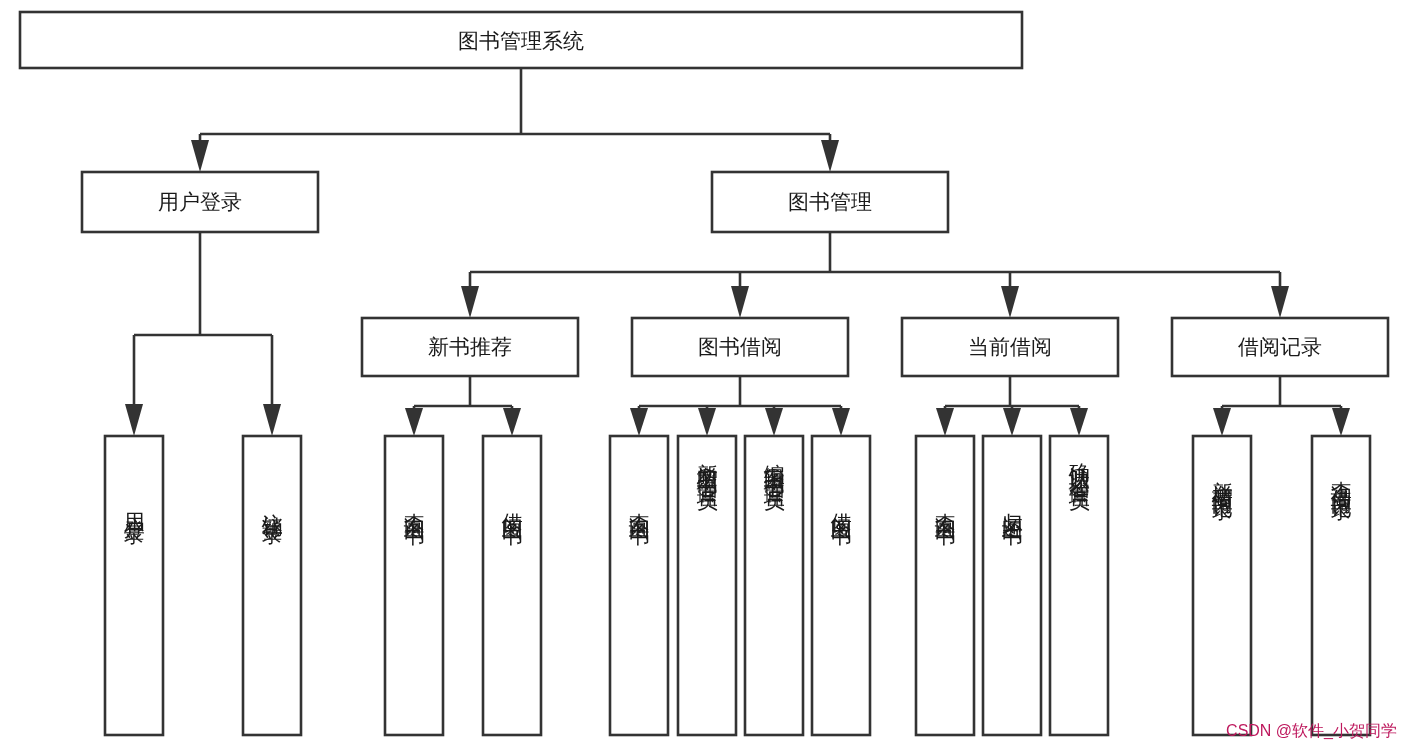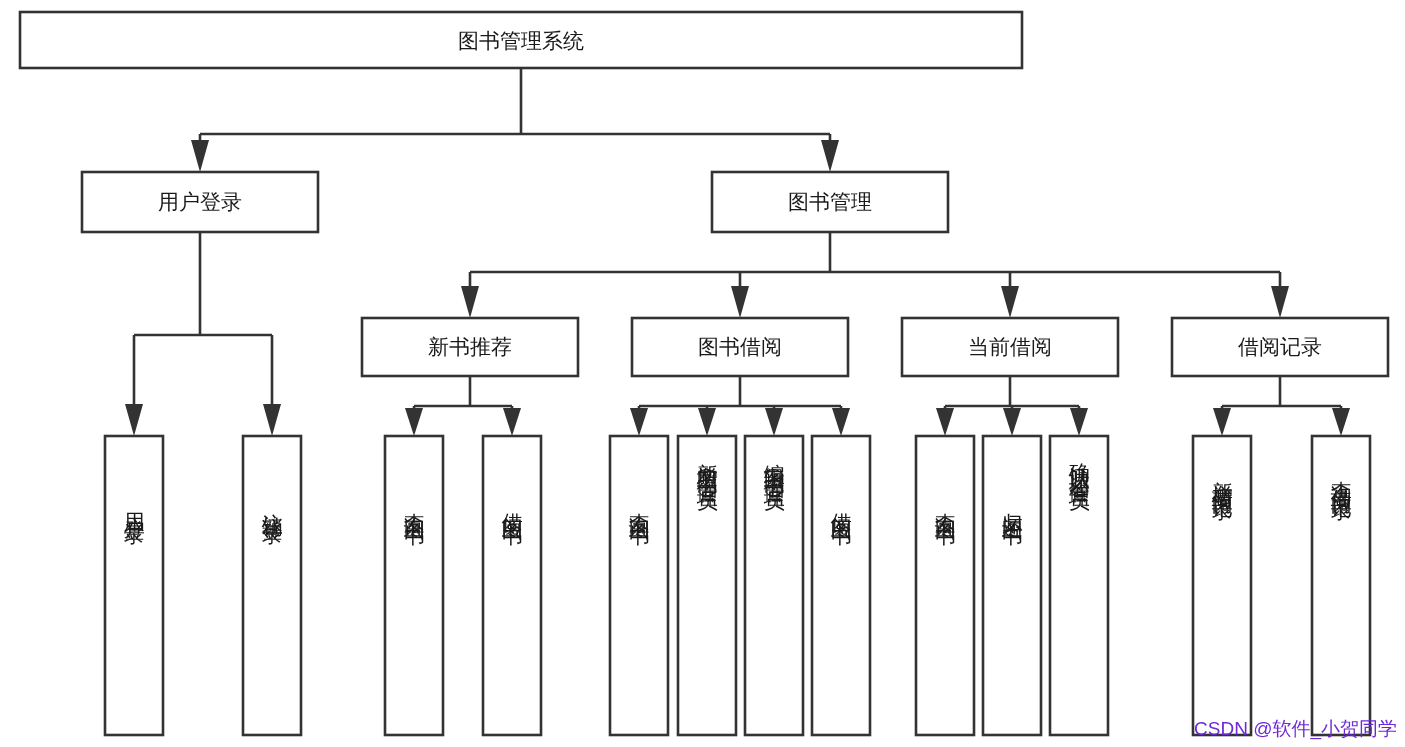--- a/index.html
+++ b/index.html
@@ -63,22 +63,22 @@
     line-height: 1.26;
     letter-spacing: 4px;
     color: #1a1a1a;
     white-space: nowrap;
   }
   .watermark {
     position: absolute;
     right: 8px;
     bottom: 5px;
     font-family: "Liberation Sans", "DejaVu Sans", sans-serif;
-    font-size: 19px;
-    color: #6d28d9;
+    font-size: 16px;
+    color: #be185d;
     white-space: nowrap;
     user-select: none;
   }
 </style>
 </head>
 <body>
 
 <div id="diagram-root">
 
   <svg class="canvas" viewBox="0 0 1405 747">

